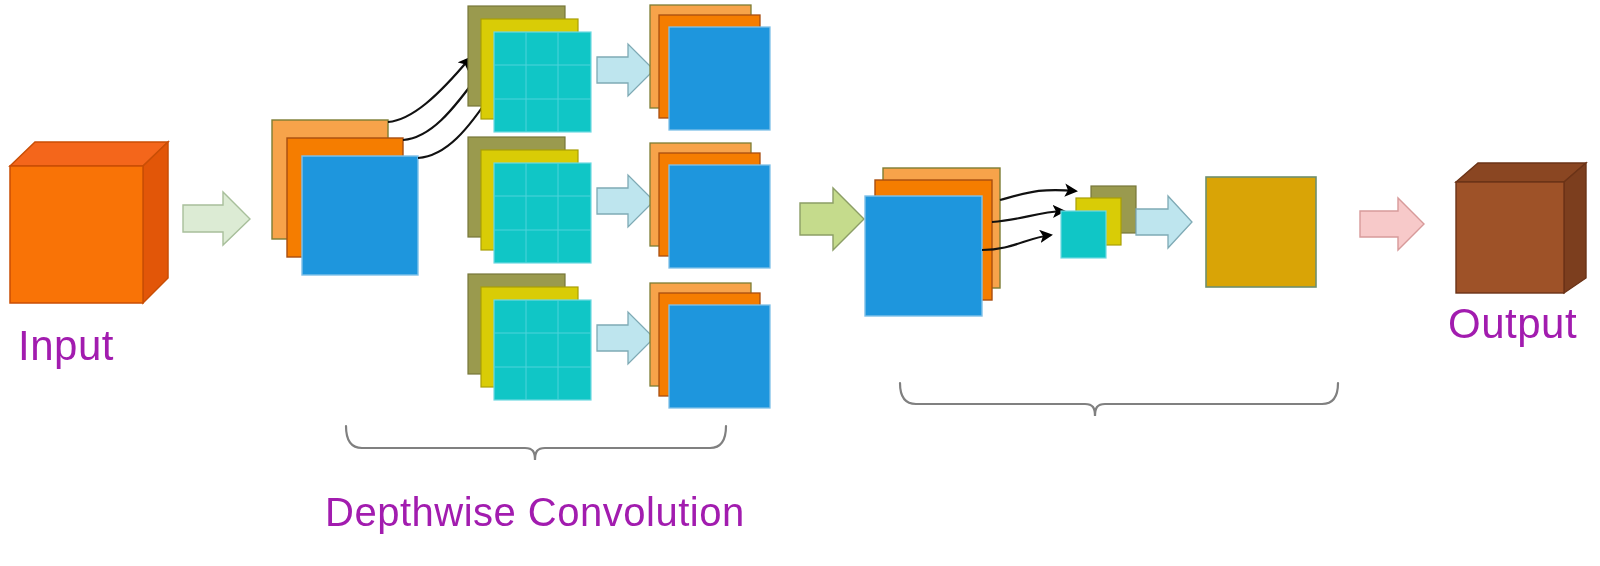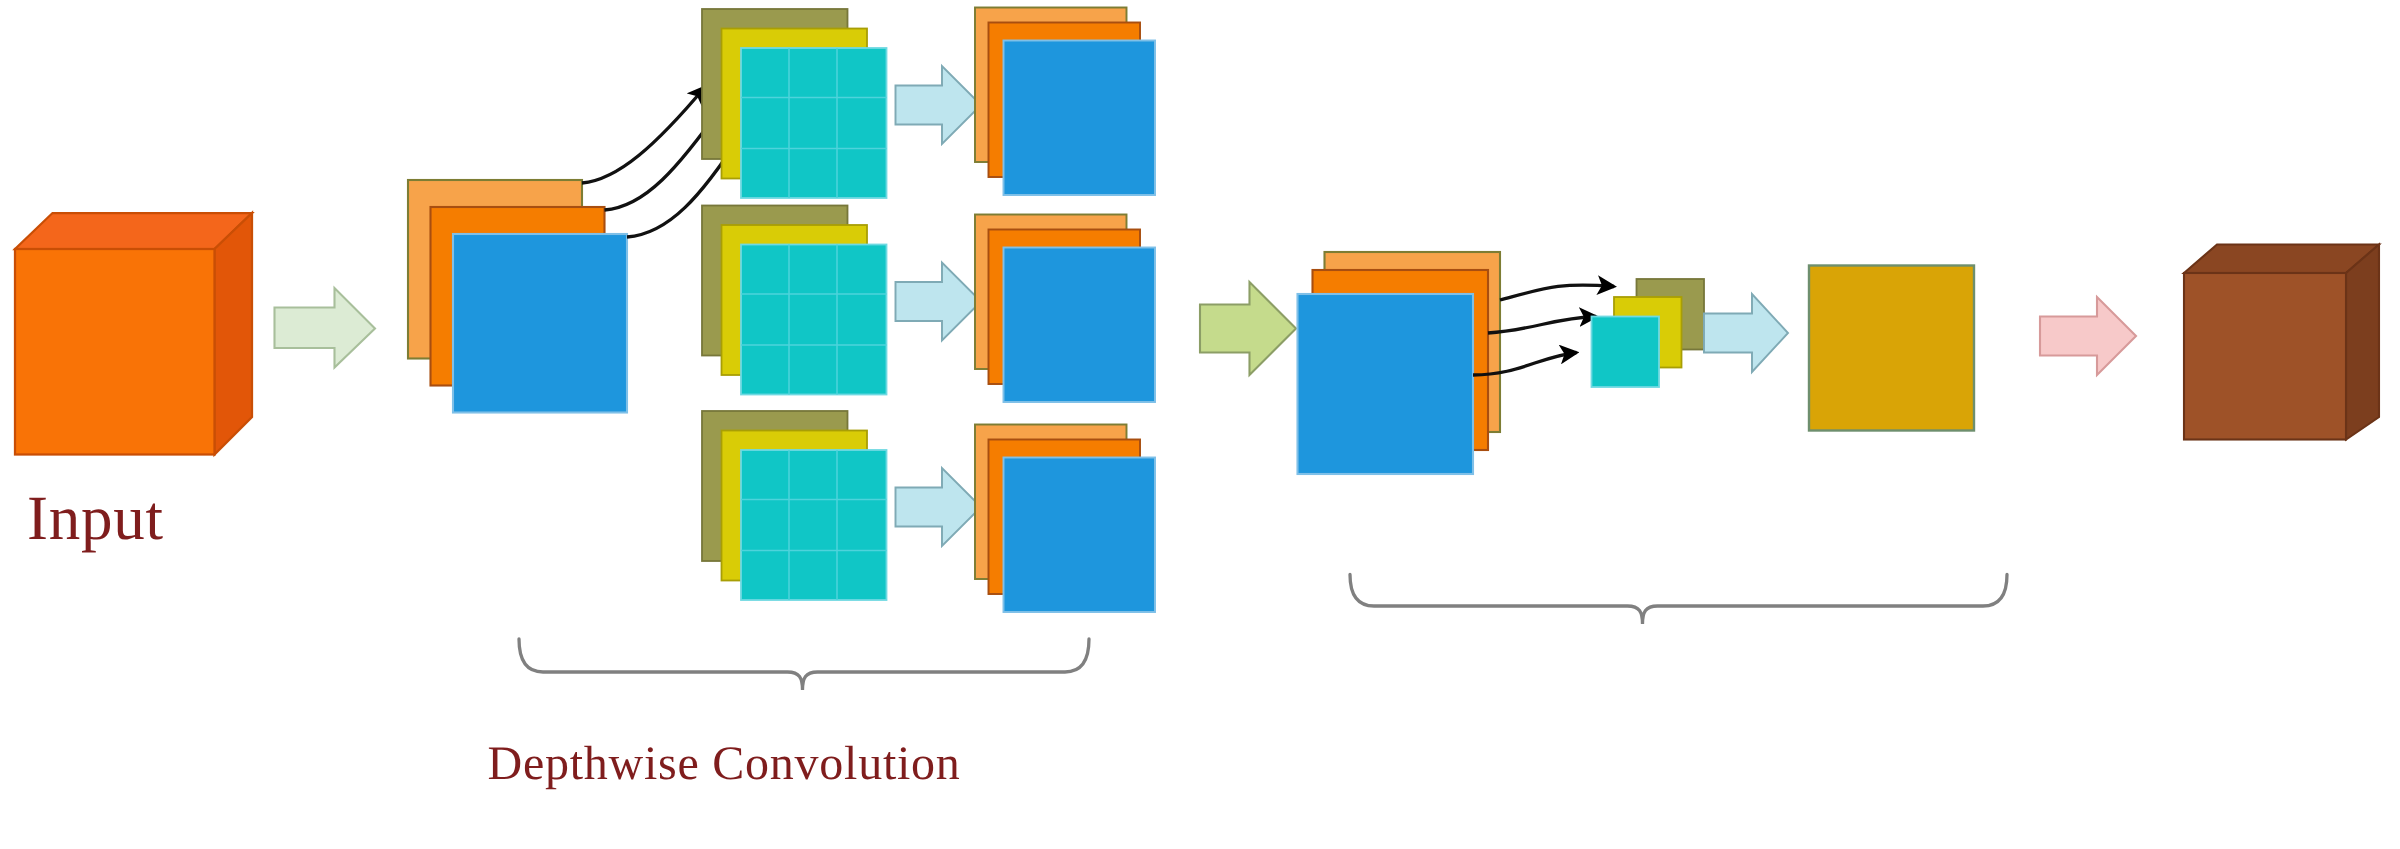--- a/index.html
+++ b/index.html
@@ -19,28 +19,28 @@
   }
   #svg-layer {
     position: absolute;
     left: 0;
     top: 0;
     width: 1600px;
     height: 566px;
   }
   .label {
     position: absolute;
-    font-family: Liberation Serif, serif;
-    color: #7f1d1d;
+    font-family: Liberation Sans, sans-serif;
+    color: #a21caf;
     white-space: nowrap;
     letter-spacing: 0.5px;
   }
   .label-input  { left: 18px;  top: 322px; font-size: 42px; }
   .label-output { left: 1448px; top: 300px; font-size: 42px; }
-  .label-section { font-size: 32px; }
+  .label-section { font-size: 40px; }
   .label-dw { left: 325px;  top: 490px; }
   .label-pw { left: 893px;  top: 490px; }
 </style>
 </head>
 <body>
 
 <div id="canvas">
 
   <svg id="svg-layer" viewBox="0 0 1600 566" xmlns="http://www.w3.org/2000/svg">
 
@@ -182,17 +182,18 @@
     </g>
     <g fill="none" stroke="#808080" stroke-width="2.2" stroke-linecap="round">
       <path d="M 900 383 C 900 398 906 404 916 404 L 1085 404 C 1093 404 1095 408 1095 416
                C 1095 408 1097 404 1105 404 L 1322 404 C 1332 404 1338 398 1338 383"></path>
     </g>
 
   </svg>
 
   <div class="label label-input">Input</div>
 
+  <div class="label label-output">Output</div>
 
   <div class="label label-section label-dw">Depthwise Convolution</div>
 
 
 </div>
 
 </body></html>

